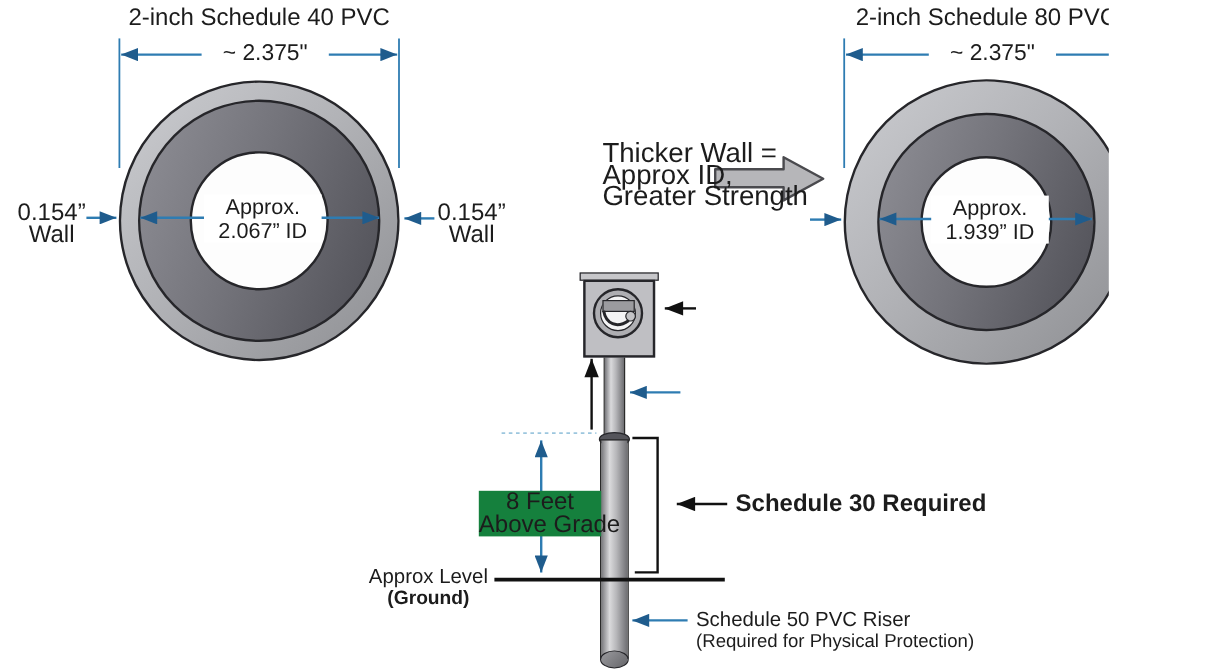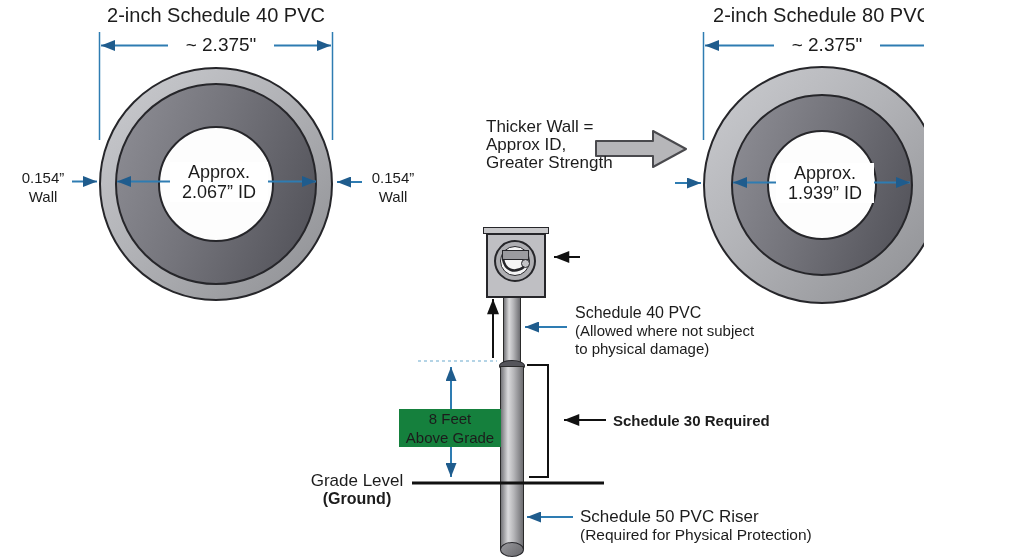--- a/index.html
+++ b/index.html
@@ -5,22 +5,22 @@
   html,body{margin:0;padding:0;background:#fff;}
   .canvas{
     position:relative;width:924px;height:559px;background:#ffffff;overflow:hidden;
     font-family:"Liberation Sans", sans-serif;color:#1c1c1c;
   }
   .txt{position:absolute;white-space:nowrap;z-index:6;}
   .center{text-align:center;}
   .title{font-size:20px;line-height:22px;}
   .odtxt{font-size:19px;line-height:20px;background:#fff;z-index:6;padding:0 5px;}
   .idtxt{font-size:18px;line-height:20px;background:#fff;padding:0 3px;}
-  .walltxt{font-size:15px;line-height:19px;}
-  .callout{font-size:17px;line-height:18px;}
+  .walltxt{font-size:20px;line-height:19px;}
+  .callout{font-size:23px;line-height:18px;margin-left:16px;}
   .lbl1{font-size:16px;line-height:18px;}
   .lbl2{font-size:15px;line-height:18px;}
   .bold{font-weight:bold;}
   .circle{position:absolute;border-radius:50%;box-sizing:border-box;z-index:1;}
   .outer-ring{border:2px solid #26262a;background:linear-gradient(135deg,#cbccd0 0%,#b2b3b7 45%,#8d8e92 100%);}
   .wall-ring{border:2px solid #26262a;background:linear-gradient(110deg,#8f8f96 0%,#74747b 45%,#4f4f56 100%);}
   .bore{border:2px solid #26262a;background:#fdfdfd;}
   .pipe{position:absolute;box-sizing:border-box;z-index:1;
     background:linear-gradient(90deg,#76767a 0%,#dadadc 32%,#b6b6b9 58%,#6e6e72 100%);
     border:1px solid #2a2a2a;}
@@ -134,35 +134,30 @@
 
     <path d="M527,365 H548 V477 H529" stroke="#111111" stroke-width="2" fill="none"></path>
 
     <path d="M606,420 H564" stroke="#111111" stroke-width="2" fill="none" marker-end="url(#ah-black)"></path>
 
     <path d="M412,483 H604" stroke="#111111" stroke-width="3" fill="none"></path>
 
     <path d="M573,517 H527" stroke="#2e7cb2" stroke-width="2" fill="none" marker-end="url(#ah-blue)"></path>
   </svg>
 
-  <div class="txt" style="left:575px;top:304px;">
-    <div class="lbl1">Schedule 40 PVC</div>
-    <div class="lbl2">(Allowed where not subject</div>
-    <div class="lbl2">to physical damage)</div>
-  </div>
 
   <div class="txt walltxt center" style="left:399px;top:397px;width:102px;background:#15803d;margin-top:12px;">
     <div>8 Feet</div>
     <div>Above Grade</div>
   </div>
 
   <div class="txt walltxt bold" style="left:613px;top:411px;">Schedule 30 Required</div>
 
   <div class="txt center" style="left:305px;top:472px;width:104px;">
-    <div style="font-size:17px;line-height:18px;">Grade Level</div>
+    <div style="font-size:17px;line-height:18px;">Approx Level</div>
     <div style="font-size:16px;line-height:17px;font-weight:bold;">(Ground)</div>
   </div>
 
   <div class="txt" style="left:580px;top:507px;">
     <div style="font-size:17px;line-height:19px;">Schedule 50 PVC Riser</div>
     <div style="font-size:15.5px;line-height:18px;">(Required for Physical Protection)</div>
   </div>
 
 </div>
 

